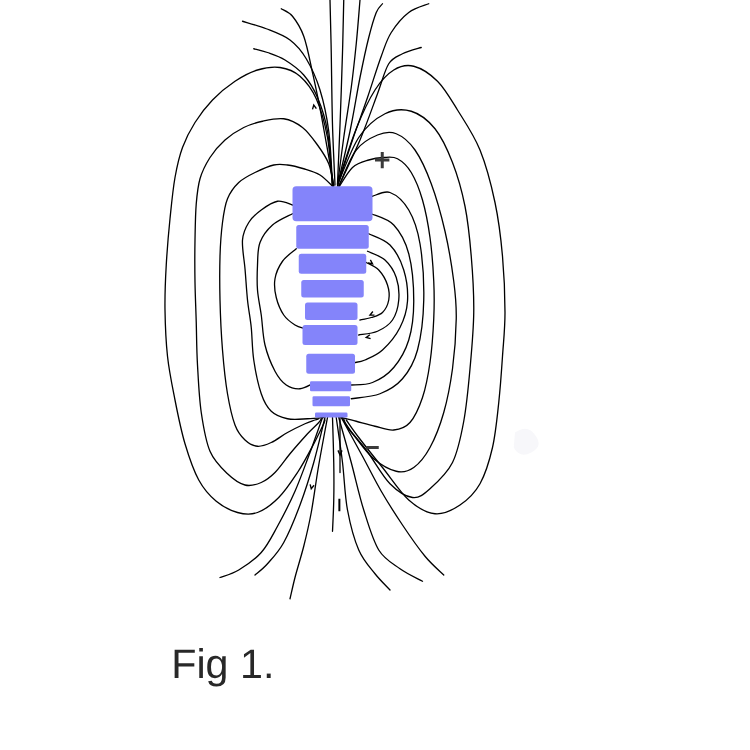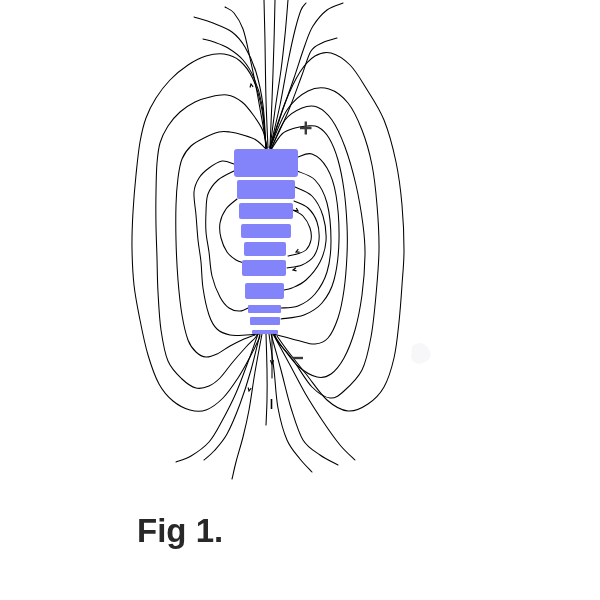--- a/index.html
+++ b/index.html
@@ -1,17 +1,17 @@
 <!DOCTYPE html>
 <html><head>
 <meta charset="utf-8">
 <title>Fig 1</title>
 <style>
 html,body { margin:0; padding:0; background:#ffffff; }
-#canvas { width:552px; height:600px; position:relative;font-weight:bold; }
+#canvas { width:552px; height:600px; position:relative; }
 </style>
 </head>
 <body>
 <div id="canvas">
 <svg width="600" height="600" viewBox="0 0 600 600" xmlns="http://www.w3.org/2000/svg">
 <rect width="600" height="600" fill="#ffffff"></rect>
 <path d="M 412 346 q 10 -7 16 2 q 7 9 -3 14 q -9 5 -14 -4 z" fill="#f7f7fa"></path>
 <g fill="none" stroke="#000000" stroke-width="1.05" stroke-linecap="round">
 <path d="M 266.0 149.0 C 265.3 142.5 264.2 121.7 262.0 110.0 C 259.8 98.3 256.7 87.2 253.0 79.0 C 249.3 70.8 244.8 65.2 240.0 61.0 C 235.2 56.8 229.7 54.8 224.0 54.0 C 218.3 53.2 212.0 54.2 206.0 56.0 C 200.0 57.8 194.0 61.0 188.0 65.0 C 182.0 69.0 175.3 74.5 170.0 80.0 C 164.7 85.5 160.0 91.7 156.0 98.0 C 152.0 104.3 148.7 110.7 146.0 118.0 C 143.3 125.3 141.7 132.5 140.0 142.0 C 138.3 151.5 137.2 163.3 136.0 175.0 C 134.8 186.7 133.7 199.8 133.0 212.0 C 132.3 224.2 131.8 235.8 132.0 248.0 C 132.2 260.2 132.7 273.0 134.0 285.0 C 135.3 297.0 137.7 308.3 140.0 320.0 C 142.3 331.7 144.8 344.3 148.0 355.0 C 151.2 365.7 154.8 376.3 159.0 384.0 C 163.2 391.7 167.8 396.7 173.0 401.0 C 178.2 405.3 184.5 408.5 190.0 410.0 C 195.5 411.5 200.5 412.0 206.0 410.0 C 211.5 408.0 217.7 403.3 223.0 398.0 C 228.3 392.7 233.5 384.8 238.0 378.0 C 242.5 371.2 246.7 363.2 250.0 357.0 C 253.3 350.8 256.3 344.5 258.0 341.0 C 259.7 337.5 259.7 336.8 260.0 336.0 "></path>
 <path d="M 267.0 149.0 C 266.3 146.0 265.2 136.5 263.0 131.0 C 260.8 125.5 257.5 120.8 254.0 116.0 C 250.5 111.2 246.5 105.5 242.0 102.0 C 237.5 98.5 232.3 95.8 227.0 95.0 C 221.7 94.2 215.3 95.8 210.0 97.0 C 204.7 98.2 200.0 99.5 195.0 102.0 C 190.0 104.5 184.5 108.0 180.0 112.0 C 175.5 116.0 171.3 120.8 168.0 126.0 C 164.7 131.2 161.8 136.8 160.0 143.0 C 158.2 149.2 157.7 154.8 157.0 163.0 C 156.3 171.2 156.2 181.5 156.0 192.0 C 155.8 202.5 155.8 215.0 156.0 226.0 C 156.2 237.0 156.7 247.0 157.0 258.0 C 157.3 269.0 157.3 280.0 158.0 292.0 C 158.7 304.0 159.3 318.5 161.0 330.0 C 162.7 341.5 164.5 352.8 168.0 361.0 C 171.5 369.2 177.3 374.5 182.0 379.0 C 186.7 383.5 191.5 386.8 196.0 388.0 C 200.5 389.2 205.0 387.7 209.0 386.0 C 213.0 384.3 216.2 381.8 220.0 378.0 C 223.8 374.2 227.7 368.2 232.0 363.0 C 236.3 357.8 242.2 351.2 246.0 347.0 C 249.8 342.8 253.2 340.0 255.0 338.0 C 256.8 336.0 256.7 335.5 257.0 335.0 "></path>

